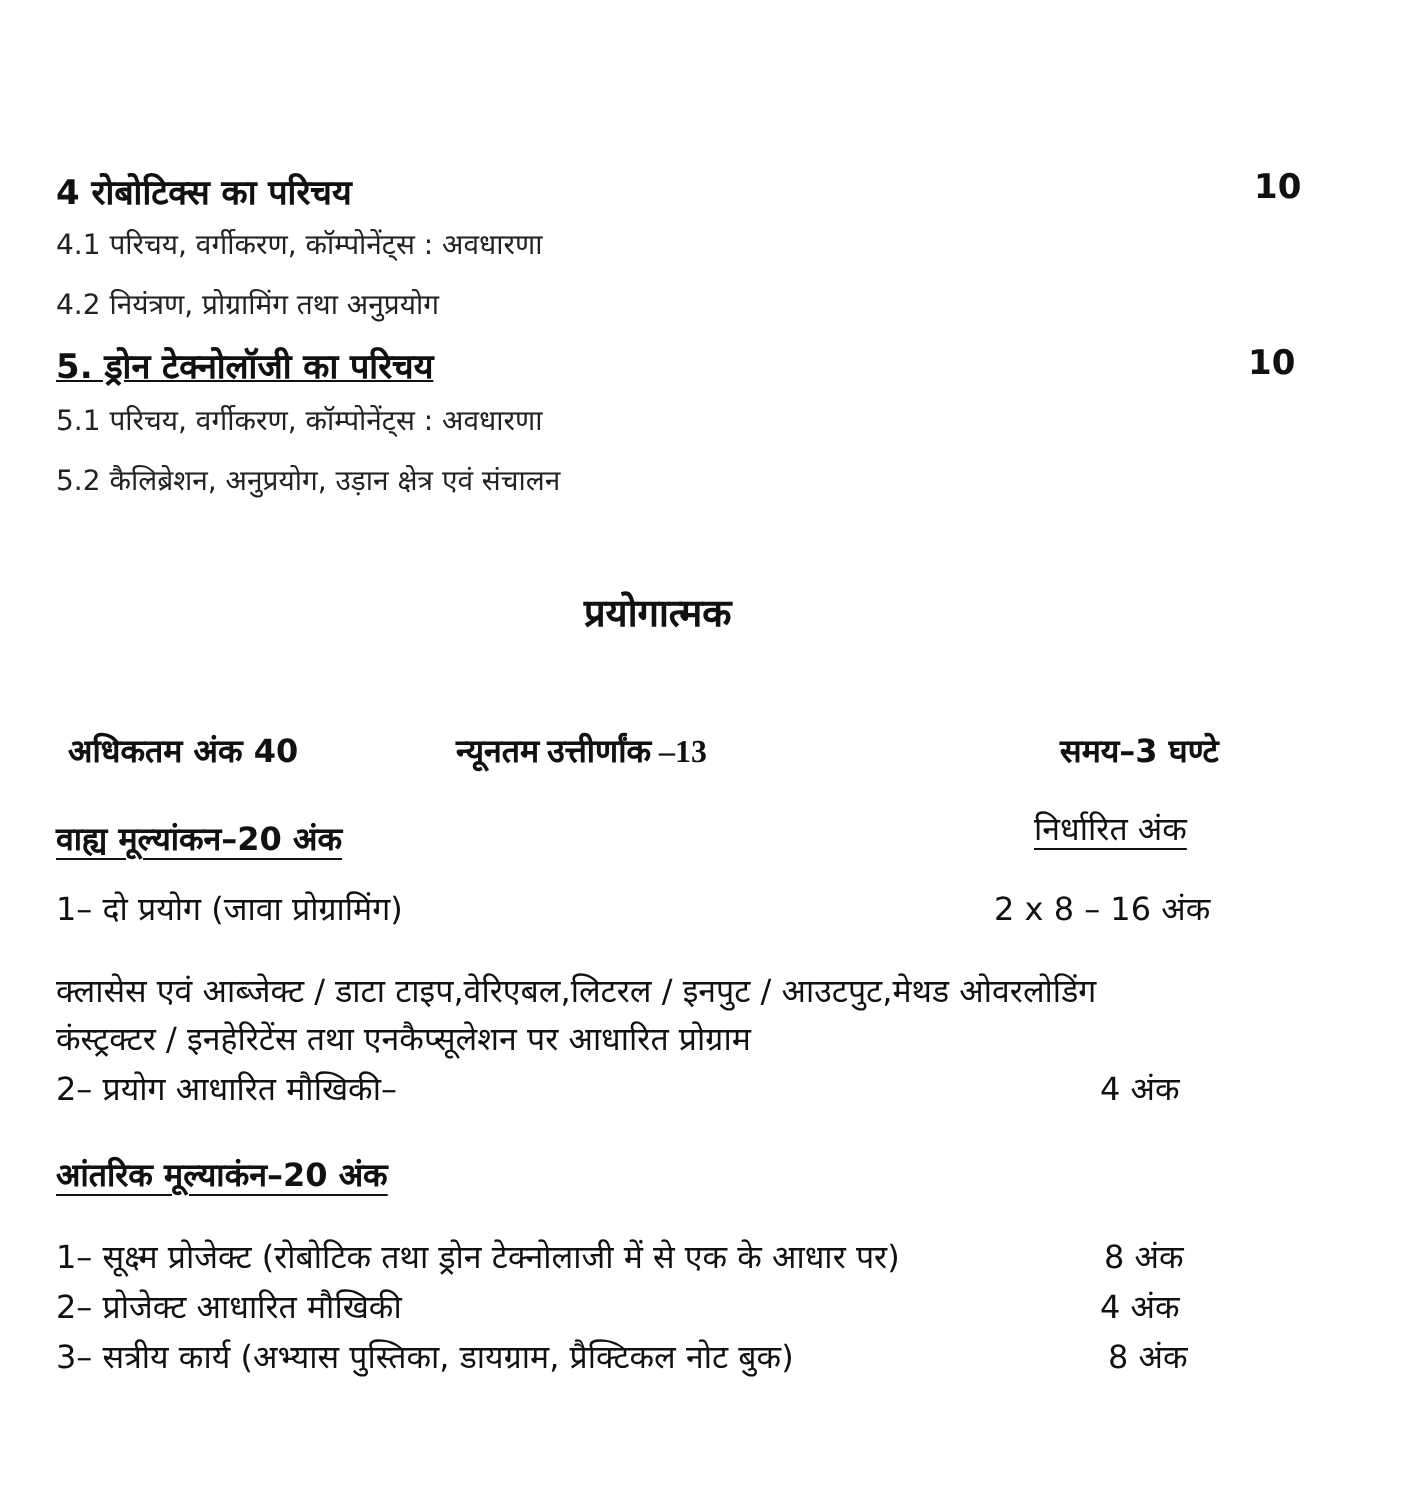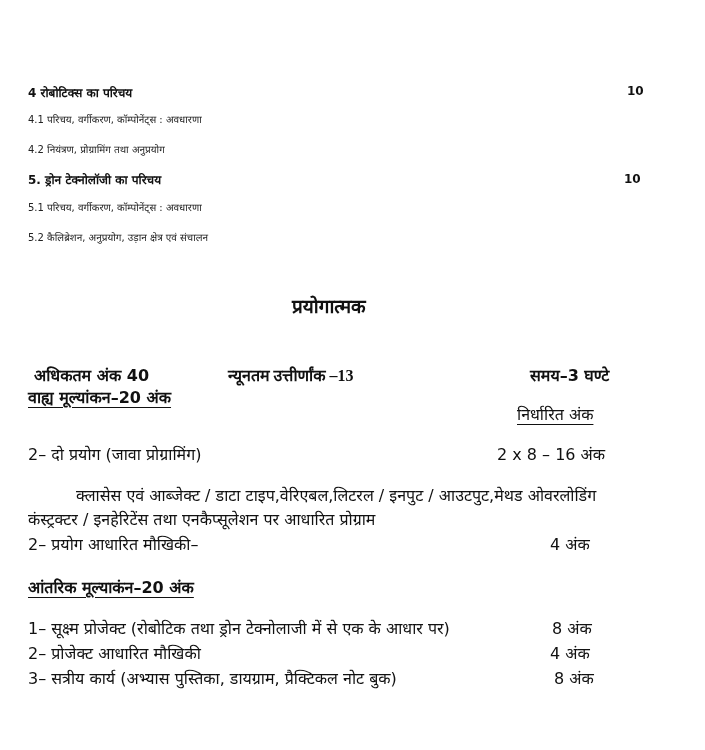--- a/index.html
+++ b/index.html
@@ -3,51 +3,51 @@
   <meta charset="utf-8">
   <style>
     html, body { margin: 0; padding: 0; background: #ffffff; }
     body {
       width: 705px; height: 750px; position: relative; overflow: hidden;
       font-family: "DejaVu Sans", "Liberation Sans", sans-serif;
       color: #111111;
     }
     .abs { position: absolute; white-space: nowrap; }
     .bold { font-weight: bold; }
-    .h-unit { font-size: 12px; }
-    .sub { font-size: 10px; color: #222; }
+    .h-unit { font-size: 17px; }
+    .sub { font-size: 14px; color: #222; }
     .mid { font-size: 16px; }
     .u { text-decoration: underline; text-underline-offset: 4px; }
   </style>
 </head>
 <body>
 
 <div class="abs bold h-unit" style="left:28px; top:84px;">4 रोबोटिक्स का परिचय</div>
 <div class="abs bold h-unit" style="left:627px; top:84px;">10</div>
 <div class="abs sub" style="left:28px; top:112px;">4.1 परिचय, वर्गीकरण, कॉम्पोनेंट्स : अवधारणा</div>
 <div class="abs sub" style="left:28px; top:142px;">4.2 नियंत्रण, प्रोग्रामिंग तथा अनुप्रयोग</div>
 
-<div class="abs bold h-unit" style="left:28px; top:171px;">5. ड्रोन टेक्नोलॉजी का परिचय</div>
+<div class="abs bold h-unit" style="left:28px; top:171px;text-decoration:underline;">5. ड्रोन टेक्नोलॉजी का परिचय</div>
 <div class="abs bold h-unit" style="left:624px; top:172px;">10</div>
 <div class="abs sub" style="left:28px; top:200px;">5.1 परिचय, वर्गीकरण, कॉम्पोनेंट्स : अवधारणा</div>
 <div class="abs sub" style="left:28px; top:230px;">5.2 कैलिब्रेशन, अनुप्रयोग, उड़ान क्षेत्र एवं संचालन</div>
 
 <div class="abs bold" style="left:292px; top:293px; font-size:19px;">प्रयोगात्मक</div>
 
 <div class="abs bold mid" style="left:34px; top:364px;">अधिकतम अंक 40</div>
 <div class="abs bold mid" style="left:228px; top:364px;font-family:Liberation Serif, serif;">न्यूनतम उत्तीर्णांक –13</div>
 <div class="abs bold mid" style="left:530px; top:364px;">समय–3 घण्टे</div>
 
-<div class="abs bold mid u" style="left:28px; top:386px;">वाह्य मूल्यांकन–20 अंक</div>
+<div class="abs bold mid u" style="left:28px; top:408px;">वाह्य मूल्यांकन–20 अंक</div>
 <div class="abs mid u" style="left:517px; top:403px;">निर्धारित अंक</div>
 
-<div class="abs mid" style="left:28px; top:443px;">2– दो प्रयोग (जावा प्रोग्रामिंग)</div>
+<div class="abs mid" style="left:28px; top:443px;">1– दो प्रयोग (जावा प्रोग्रामिंग)</div>
 <div class="abs mid" style="left:497px; top:443px;">2 x 8 – 16 अंक</div>
 
-<div class="abs mid" style="left:28px; top:484px;margin-left:48px;">क्लासेस एवं आब्जेक्ट / डाटा टाइप,वेरिएबल,लिटरल / इनपुट / आउटपुट,मेथड ओवरलोडिंग</div>
+<div class="abs mid" style="left:28px; top:484px;">क्लासेस एवं आब्जेक्ट / डाटा टाइप,वेरिएबल,लिटरल / इनपुट / आउटपुट,मेथड ओवरलोडिंग</div>
 <div class="abs mid" style="left:28px; top:508px;">कंस्ट्रक्टर  / इनहेरिटेंस तथा एनकैप्सूलेशन पर आधारित प्रोग्राम</div>
 
 <div class="abs mid" style="left:28px; top:533px;">2– प्रयोग आधारित मौखिकी–</div>
 <div class="abs mid" style="left:550px; top:533px;">4 अंक</div>
 
 <div class="abs bold mid u" style="left:28px; top:576px;text-align:right;">आंतरिक मूल्याकंन–20 अंक</div>
 
 <div class="abs mid" style="left:28px; top:617px;">1– सूक्ष्म प्रोजेक्ट (रोबोटिक तथा ड्रोन टेक्नोलाजी में से एक के आधार पर)</div>
 <div class="abs mid" style="left:552px; top:617px;">8 अंक</div>
 

